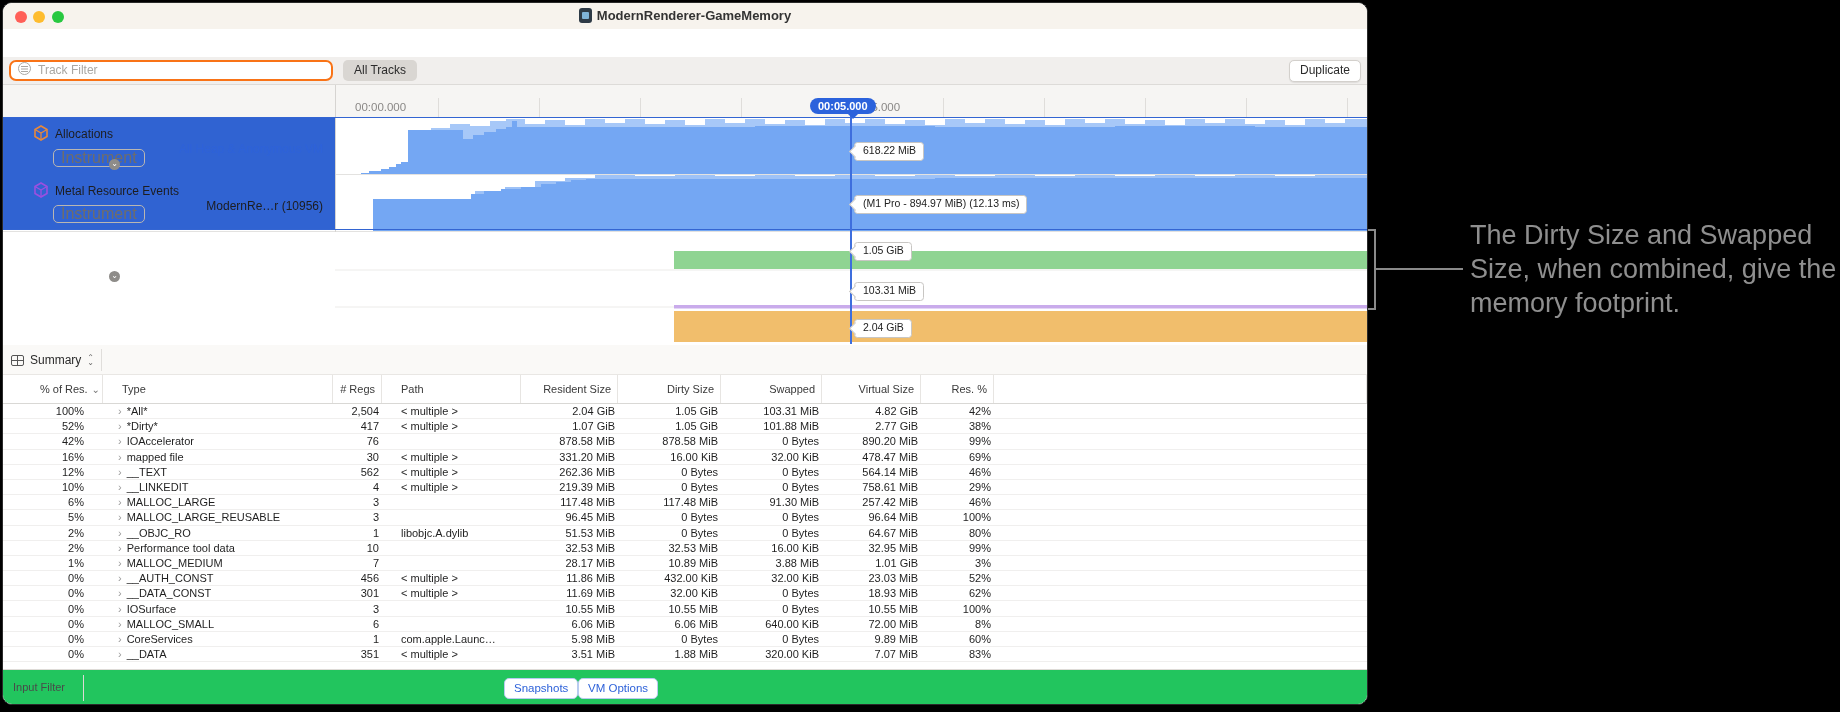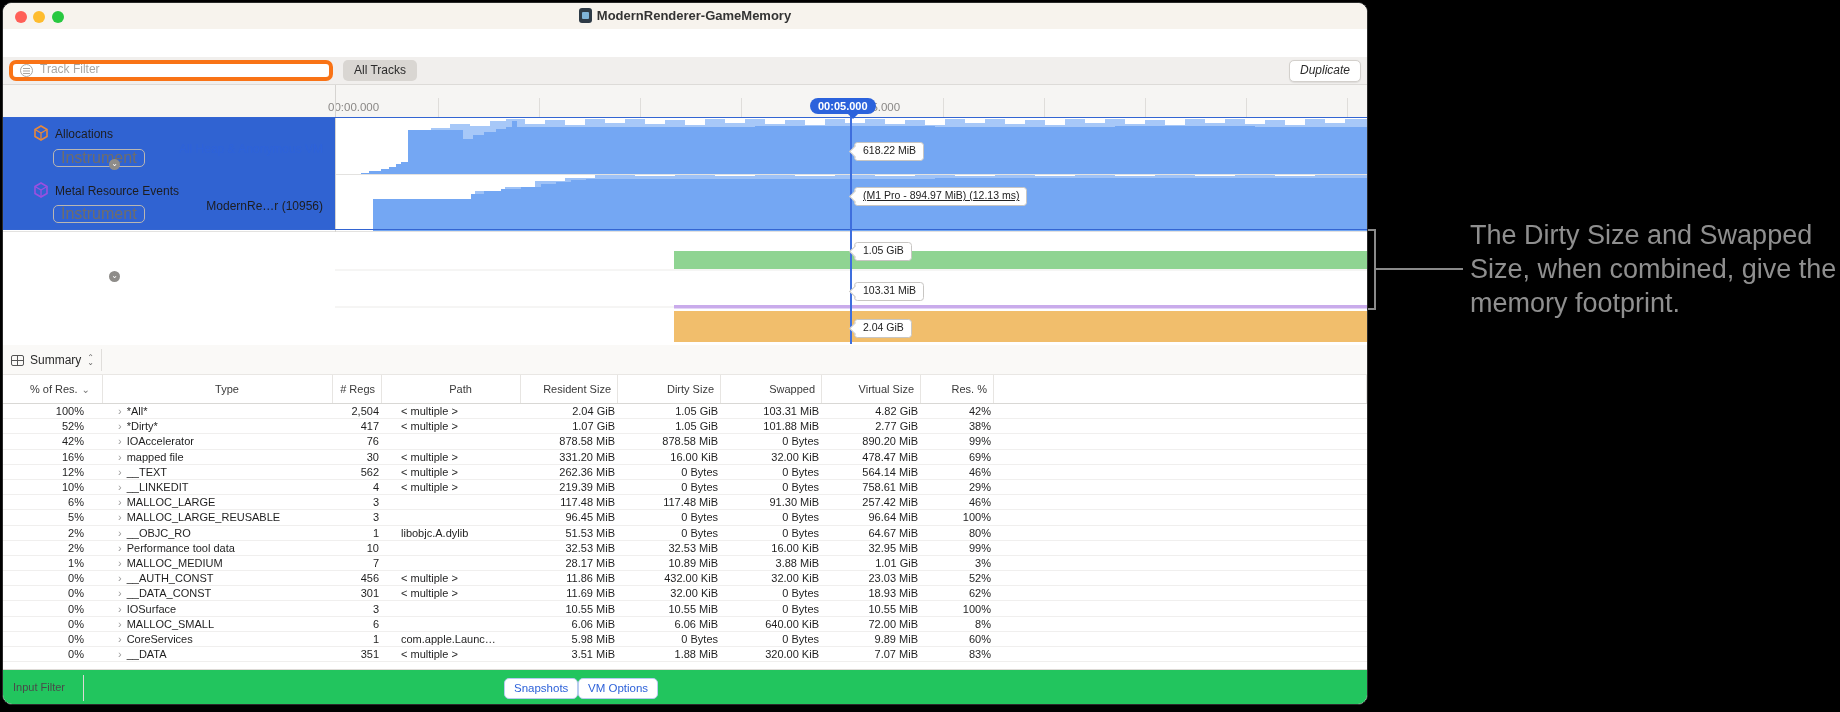--- a/index.html
+++ b/index.html
@@ -29,28 +29,28 @@
   #info-icon{position:absolute;right:12px;top:0px;color:#4c4c4c;font-size:13px;}
   .tb-icon{top:12px;color:#565656;}
   #add-icon{left:1247px;top:6px;font-size:19px;color:#565656;font-weight:300;}
   #panel-bottom-icon{left:1287px;top:9px;width:17px;height:13px;border:1.5px solid #565656;border-radius:3px;box-sizing:border-box;}
   #panel-bottom-icon:after{content:"";position:absolute;left:1px;bottom:1px;width:12px;height:4px;background:#565656;border-radius:1px;}
   #panel-right-icon{left:1327px;top:9px;width:17px;height:13px;border:1.5px solid #565656;border-radius:3px;box-sizing:border-box;}
   #panel-right-icon:after{content:"";position:absolute;right:3.5px;top:0;width:1.5px;height:10px;background:#565656;}
   #panel-right-icon:before{content:"";position:absolute;right:0.5px;top:1px;width:2px;height:3px;background:#565656;}
   
   #filter-row{left:0;top:54px;width:100%;height:28px;background:#f1efed;border-bottom:1px solid #dddbd8;box-sizing:border-box;}
-  .search-field{background:#fff;border:4px solid #f97316;border-radius:7px;box-sizing:border-box;display:flex;align-items:flex-end;}
+  .search-field{background:#fff;border:2px solid #f97316;border-radius:7px;box-sizing:border-box;display:flex;align-items:flex-start;}
   #track-filter-field{left:6px;top:3px;width:324px;height:21px;}
   .filter-glyph{width:13px;height:13px;border:1px solid #aaa8a4;border-radius:50%;margin:0 5px 0 7px;position:relative;box-sizing:border-box;flex:none;}
   .filter-glyph:after{content:"";position:absolute;left:2px;top:3px;width:7px;height:1px;background:#aaa8a4;box-shadow:0 2.5px 0 #aaa8a4,0 5px 0 #aaa8a4;}
   .search-field input{border:none;outline:none;background:transparent;font-size:12px;color:#333;width:100%;font-family:"Liberation Sans",sans-serif;}
   .search-field input::placeholder{color:#a9a7a3;}
   #all-tracks-btn{left:340px;top:3px;height:21px;padding:0 11px;background:#d9d6d2;border-radius:5px;font-size:12px;color:#2b2b2b;line-height:21px;}
-  #duplicate-btn{left:1286px;top:3px;height:20px;padding:0 10px;background:#fff;border:1px solid #d3d0cc;border-radius:5px;font-size:12px;color:#2b2b2b;line-height:19px;box-shadow:0 .5px 1px rgba(0,0,0,.08);font-style:italic;}
+  #duplicate-btn{left:1286px;top:3px;height:20px;padding:0 10px;background:#fff;border:1px solid #d3d0cc;border-radius:5px;font-size:12px;color:#2b2b2b;line-height:19px;box-shadow:0 .5px 1px rgba(0,0,0,.08);}
   
   #ruler{left:0;top:82px;width:100%;height:33px;background:#f6f5f3;border-bottom:1px solid #dbd9d6;box-sizing:border-box;}
   .tick{top:13px;width:1px;height:19px;background:#dfddda;}
   .ruler-label{top:16px;font-size:11.5px;color:#8a8886;}
   #playhead-pill{left:807px;top:13px;height:16px;padding:0 8px;background:#2b62dc;border-radius:8px;color:#fff;font-size:11px;font-weight:bold;line-height:16px;z-index:6;}
   #playhead-pill:after{content:"";position:absolute;left:38px;bottom:-5px;border:5px solid transparent;border-top-color:#2b62dc;border-bottom-width:0;}
   
   #tracks{left:0;top:115px;width:100%;height:226px;background:#fff;}
   #plot-divider{left:332px;top:82px;width:1px;height:147px;background:#d6d4d1;}
   .row-sep{left:0;width:100%;height:1px;background:#e3e2e0;}
@@ -74,22 +74,22 @@
   #summary-bar{left:0;top:342px;width:100%;height:30px;background:#faf9f7;border-bottom:1px solid #e9e7e4;box-sizing:border-box;}
   #summary-ctl{left:8px;top:6px;height:18px;display:flex;align-items:center;gap:6px;font-size:12px;color:#2b2b2b;}
   #summary-grid-icon{width:13px;height:11px;border:1.2px solid #555;border-radius:2px;box-sizing:border-box;position:relative;}
   #summary-grid-icon:after{content:"";position:absolute;left:0;top:4px;width:100%;height:1.2px;background:#555;}
   #summary-grid-icon:before{content:"";position:absolute;left:4.5px;top:0;width:1.2px;height:100%;background:#555;}
   .updown{display:inline-flex;flex-direction:column;font-size:8px;line-height:5px;color:#666;}
   #summary-divider{left:98px;top:4px;width:1px;height:22px;background:#e0dedb;}
   #thead{left:0;top:372px;width:100%;height:29px;background:#fff;border-bottom:1px solid #d9d8d5;box-sizing:border-box;display:grid;grid-template-columns:100px 230px 49px 139px 97px 103px 101px 99px 73px 1fr;font-size:11px;color:#3a3a3a;}
   #thead .hc{display:flex;align-items:center;border-right:1px solid #e7e5e2;box-sizing:border-box;}
   #thead .r{justify-content:flex-end;padding-right:6px;}
-  #thead .l{padding-left:19px;justify-content:center;}
-  #thead .c0{padding-right:12px;}
+  #thead .l{padding-left:19px;}
+  #thead .c0{padding-right:2px;}
   .sort-chev{color:#777;margin-left:4px;font-size:10px;}
   #tbody{left:0;top:401px;width:100%;}
   .trow{display:grid;grid-template-columns:100px 230px 49px 139px 97px 103px 101px 99px 73px 1fr;height:15.2px;align-items:center;font-size:11px;color:#1f1f1f;border-bottom:1px solid #f0efee;box-sizing:border-box;}
   .trow .c{overflow:hidden;white-space:nowrap;}
   .trow .r{text-align:right;padding-right:19px;}
   .trow .rr{text-align:right;padding-right:3px;}
   .trow .l{padding-left:19px;}
   .trow .type{padding-left:15px;}
   .disc{color:#9a9a9a;margin-right:5px;font-size:11px;}
   
@@ -133,21 +133,21 @@
         <div class="ab tick" style="left: 435px;"></div>
         <div class="ab tick" style="left: 536px;"></div>
         <div class="ab tick" style="left: 637px;"></div>
         <div class="ab tick" style="left: 738px;"></div>
         <div class="ab tick" style="left: 940px;"></div>
         <div class="ab tick" style="left: 1041px;"></div>
         <div class="ab tick" style="left: 1142px;"></div>
         <div class="ab tick" style="left: 1243px;"></div>
         <div class="ab tick" style="left: 1344px;"></div>
       </div>
-    <span class="ab ruler-label" style="left:325px;">00:00.000</span>
+    <span class="ab ruler-label" style="left:352px;">00:00.000</span>
     <span class="ab ruler-label" style="left:846px;">00:05.000</span>
     <div class="ab" id="playhead-pill">00:05.000</div>
   </div>
 
   <div class="ab" id="tracks">
     <svg class="ab" id="plot-svg" width="1034" height="226" viewBox="0 0 1034 226">
         <line x1="0" x2="1034" y1="152" y2="152" stroke="#ecebe9"></line>
         <line x1="0" x2="1034" y1="189" y2="189" stroke="#ecebe9"></line>
         <path d="M96,57 L96,10 L115,10 L115,6 L135,6 L135,8 L155,8 L155,3 L171,3 L171,1 L190,1 L190,6 L210,6 L210,2 L230,2 L230,7 L250,7 L250,1 L270,1 L270,5 L290,5 L290,1 L310,1 L310,6 L330,6 L330,2 L350,2 L350,7 L370,7 L370,1 L390,1 L390,5 L410,5 L410,1 L430,1 L430,6 L450,6 L450,2 L470,2 L470,7 L490,7 L490,1 L510,1 L510,5 L530,5 L530,1 L550,1 L550,6 L570,6 L570,2 L590,2 L590,7 L610,7 L610,1 L630,1 L630,5 L650,5 L650,1 L670,1 L670,6 L690,6 L690,2 L710,2 L710,7 L730,7 L730,1 L750,1 L750,5 L770,5 L770,1 L790,1 L790,6 L810,6 L810,2 L830,2 L830,7 L850,7 L850,1 L870,1 L870,5 L890,5 L890,1 L910,1 L910,6 L930,6 L930,2 L950,2 L950,7 L970,7 L970,1 L990,1 L990,5 L1010,5 L1010,1 L1034,1 L1034,4 L1034,57 Z" fill="#a7c8f8"></path>
         <path d="M26,57 L26,55 L34,55 L34,53 L46,53 L46,51 L54,51 L54,49 L61,49 L61,46 L66,46 L66,44 L73,44 L73,12 L121,12 L128,12 L128,21 L138,21 L138,17 L149,17 L149,14 L161,14 L161,11 L171,11 L171,9 L177,9 L177,3 L182,3 L182,9 L266,9 L420,9 L420,8 L600,8 L600,9 L780,9 L780,8 L920,8 L920,9 L1034,9 L1034,8 L1034,57 Z" fill="#74a7f3"></path>
@@ -184,21 +184,21 @@
   <div class="ab" style="left:30px;top:240px;width:16px;height:11px;background:#fff;border-radius:3px;"></div>
   <span class="ab trk-title sel" style="left:52px;top:237px;">VM Tracker</span>
   <div class="ab inst-pill sel" style="left:50px;top:258px;">Instrument</div>
   <div class="ab pill-chev" style="left:106px;top:268px;">⌄</div>
   <div class="ab sub-label" style="left:120px;top:242px;width:200px;">Dirty Size</div>
   <div class="ab sub-label" style="left:120px;top:279px;width:200px;">Swapped Size</div>
   <div class="ab sub-label" style="left:120px;top:315px;width:200px;">Resident Size</div>
 
   <div class="ab" id="playhead-line"></div>
   <div class="ab flag" style="left:851px;top:139px;">618.22 MiB</div>
-  <div class="ab flag" style="left:851px;top:184px;text-decoration:underline;">(M1 Pro - 894.97 MiB)  (12.13 ms)</div>
+  <div class="ab flag" style="left:851px;top:192px;">(M1 Pro - 894.97 MiB)  (12.13 ms)</div>
   <div class="ab flag" style="left:851px;top:239px;">1.05 GiB</div>
   <div class="ab flag" style="left:851px;top:279px;">103.31 MiB</div>
   <div class="ab flag" style="left:851px;top:316px;">2.04 GiB</div>
 
   <div class="ab" id="summary-bar">
     <div class="ab" id="summary-ctl">
       <span id="summary-grid-icon"></span>
       <span>Summary</span>
       <span class="updown">
           <span>⌃</span>

